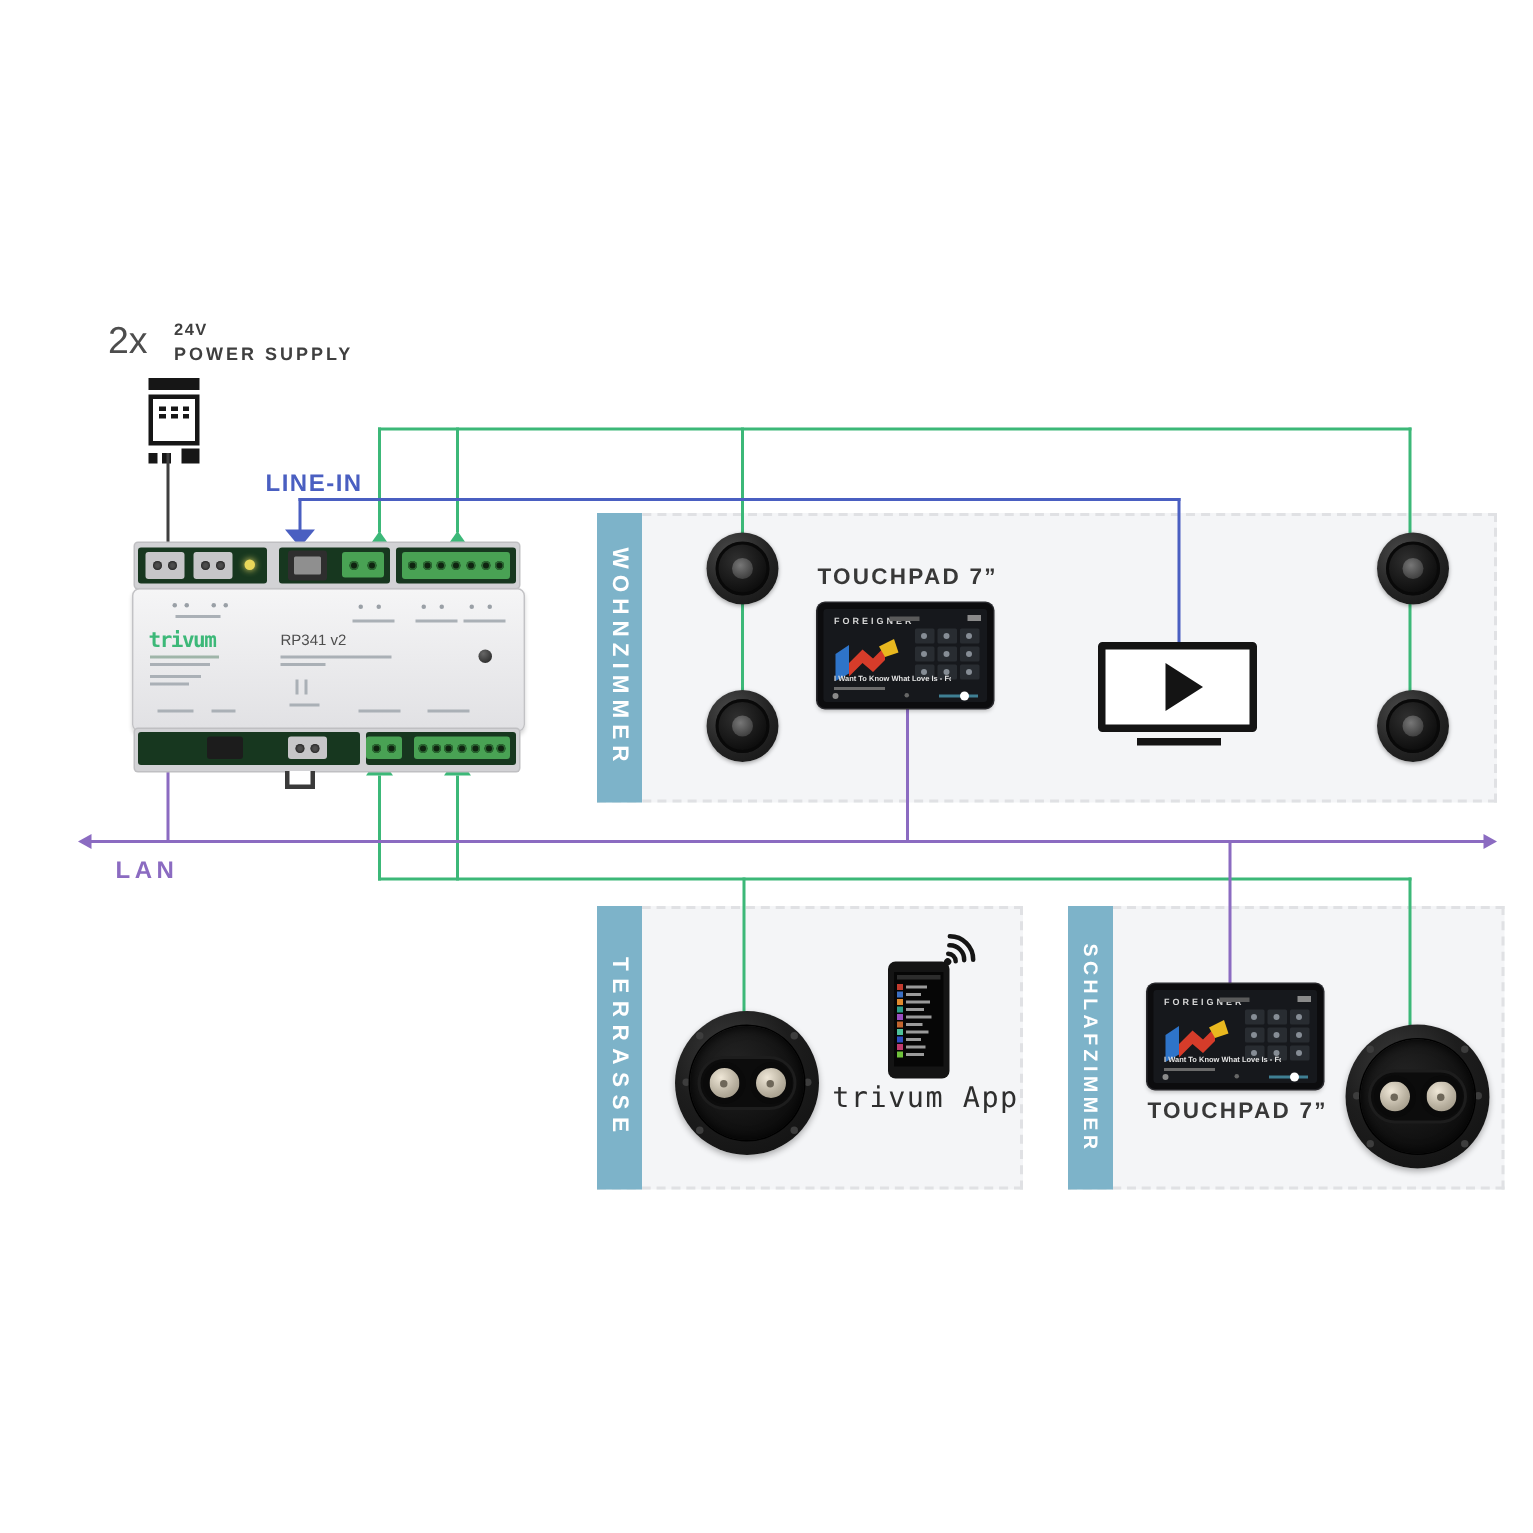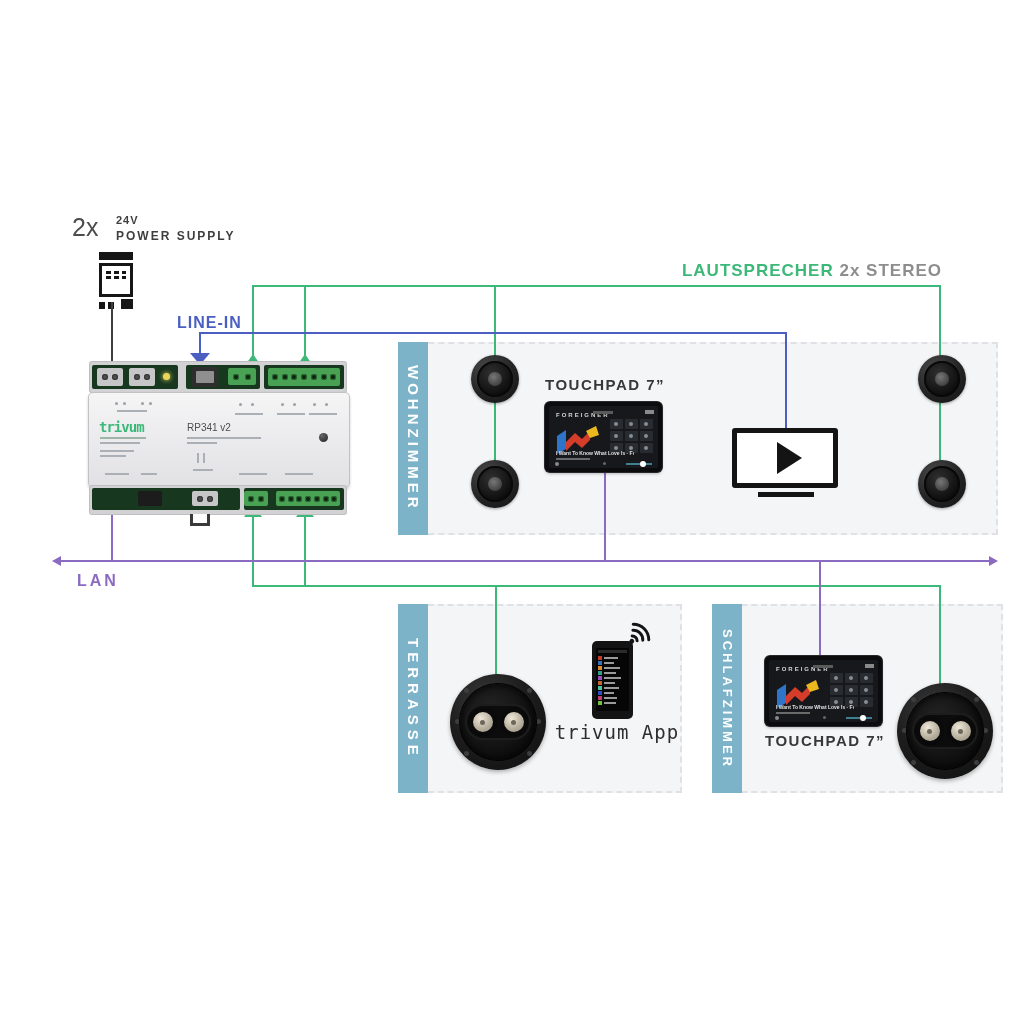--- a/index.html
+++ b/index.html
@@ -162,23 +162,20 @@
         <div class="psu-dash"></div>
     </div>
     <div class="psu-feet">
       <span class="f1"></span>
         <span class="f1"></span>
         <span class="f2"></span>
     </div>
   </div>
   <div class="ln k v" style="left:111px;top:302px;height:60px;"></div>
 
-  <div class="lbl lbl-lautsprecher">
-    <span class="grn">LAUTSPRECHER</span><span class="gry"> 2x STEREO</span>
-  </div>
   <div class="lbl lbl-linein">LINE-IN</div>
   <div class="lbl lbl-lan">LAN</div>
 
   <div class="dstrip" style="top:362px;height:30px;">
     <div class="pcb" style="left:2px;top:3px;width:86px;height:24px;">
       <div class="gblock" style="left:5px;top:3px;width:26px;height:18px;">
           <i></i>
           <i></i>
         </div>
       <div class="gblock" style="left:37px;top:3px;width:26px;height:18px;">

